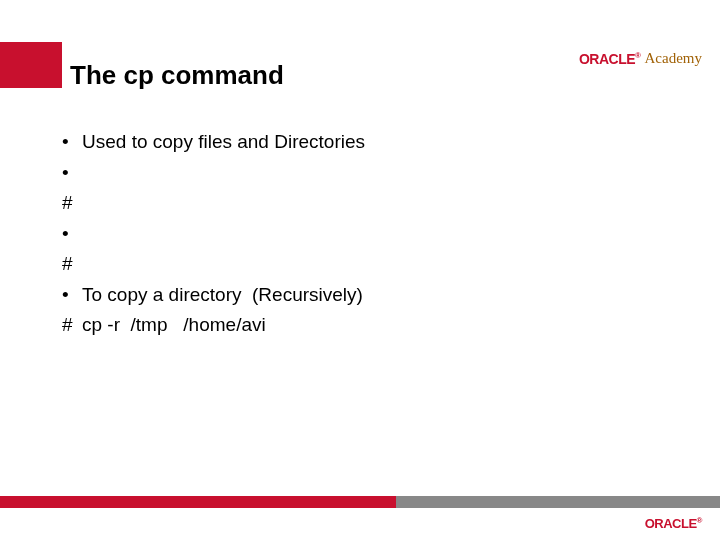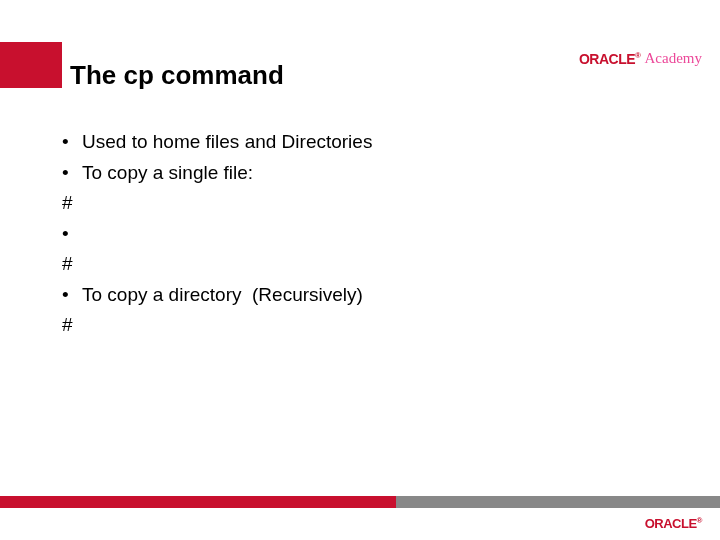--- a/index.html
+++ b/index.html
@@ -49,21 +49,21 @@
       font-weight: bold;
       font-size: 14px;
       letter-spacing: -0.5px;
       font-family: Arial, sans-serif;
     }
     .oracle-text .reg {
       font-size: 8px;
       vertical-align: super;
     }
     .academy-text {
-      color: #ec4899;
+      color: #a16207;
       font-size: 15px;
       font-family: Georgia, serif;
     }
     .content {
       position: absolute;
       top: 128px;
       left: 62px;
       font-size: 19px;
       color: #000;
       line-height: 1.5;
@@ -114,41 +114,41 @@
     <span class="oracle-text">
       <span>ORACLE</span><span class="reg">®</span>
     </span>
     <span class="academy-text">Academy</span>
   </div>
 </div>
 
 <div class="content">
   <div class="content-line">
     <span class="bullet">•</span>
-    <span class="line-text">Used to home files and Directories</span>
+    <span class="line-text">Used to copy files and Directories</span>
   </div>
   <div class="content-line">
     <span class="bullet">•</span>
-    <span class="line-text">To copy a single file:</span>
   </div>
   <div class="content-line">
     <span class="bullet">#</span>
   </div>
   <div class="content-line">
     <span class="bullet">•</span>
   </div>
   <div class="content-line">
     <span class="bullet">#</span>
   </div>
   <div class="content-line">
     <span class="bullet">•</span>
     <span class="line-text">To copy a directory  (Recursively)</span>
   </div>
   <div class="content-line">
     <span class="bullet">#</span>
+    <span class="line-text">cp -r  /tmp   /home/avi</span>
   </div>
 </div>
 
 <div class="footer">
   <div class="footer-bar"></div>
   <div class="footer-logo">
     <span class="oracle-text">
       <span>ORACLE</span><span class="reg">®</span>
     </span>
   </div>

